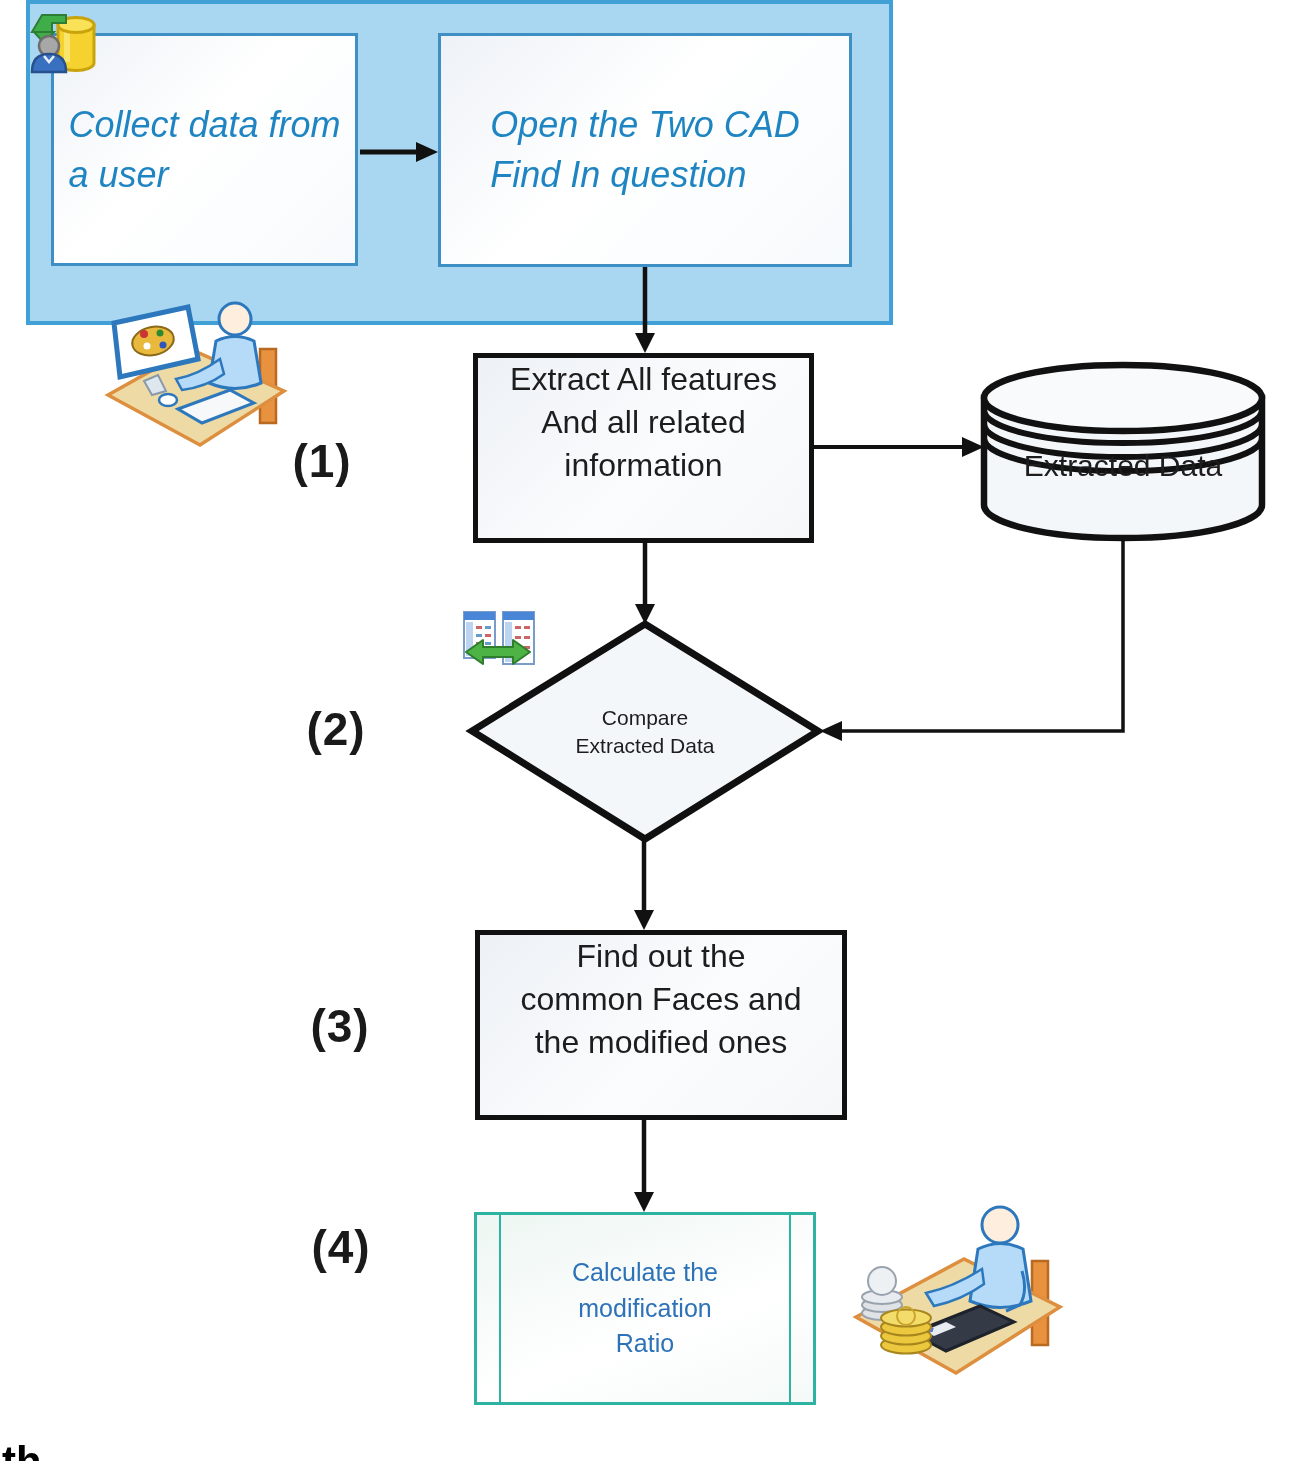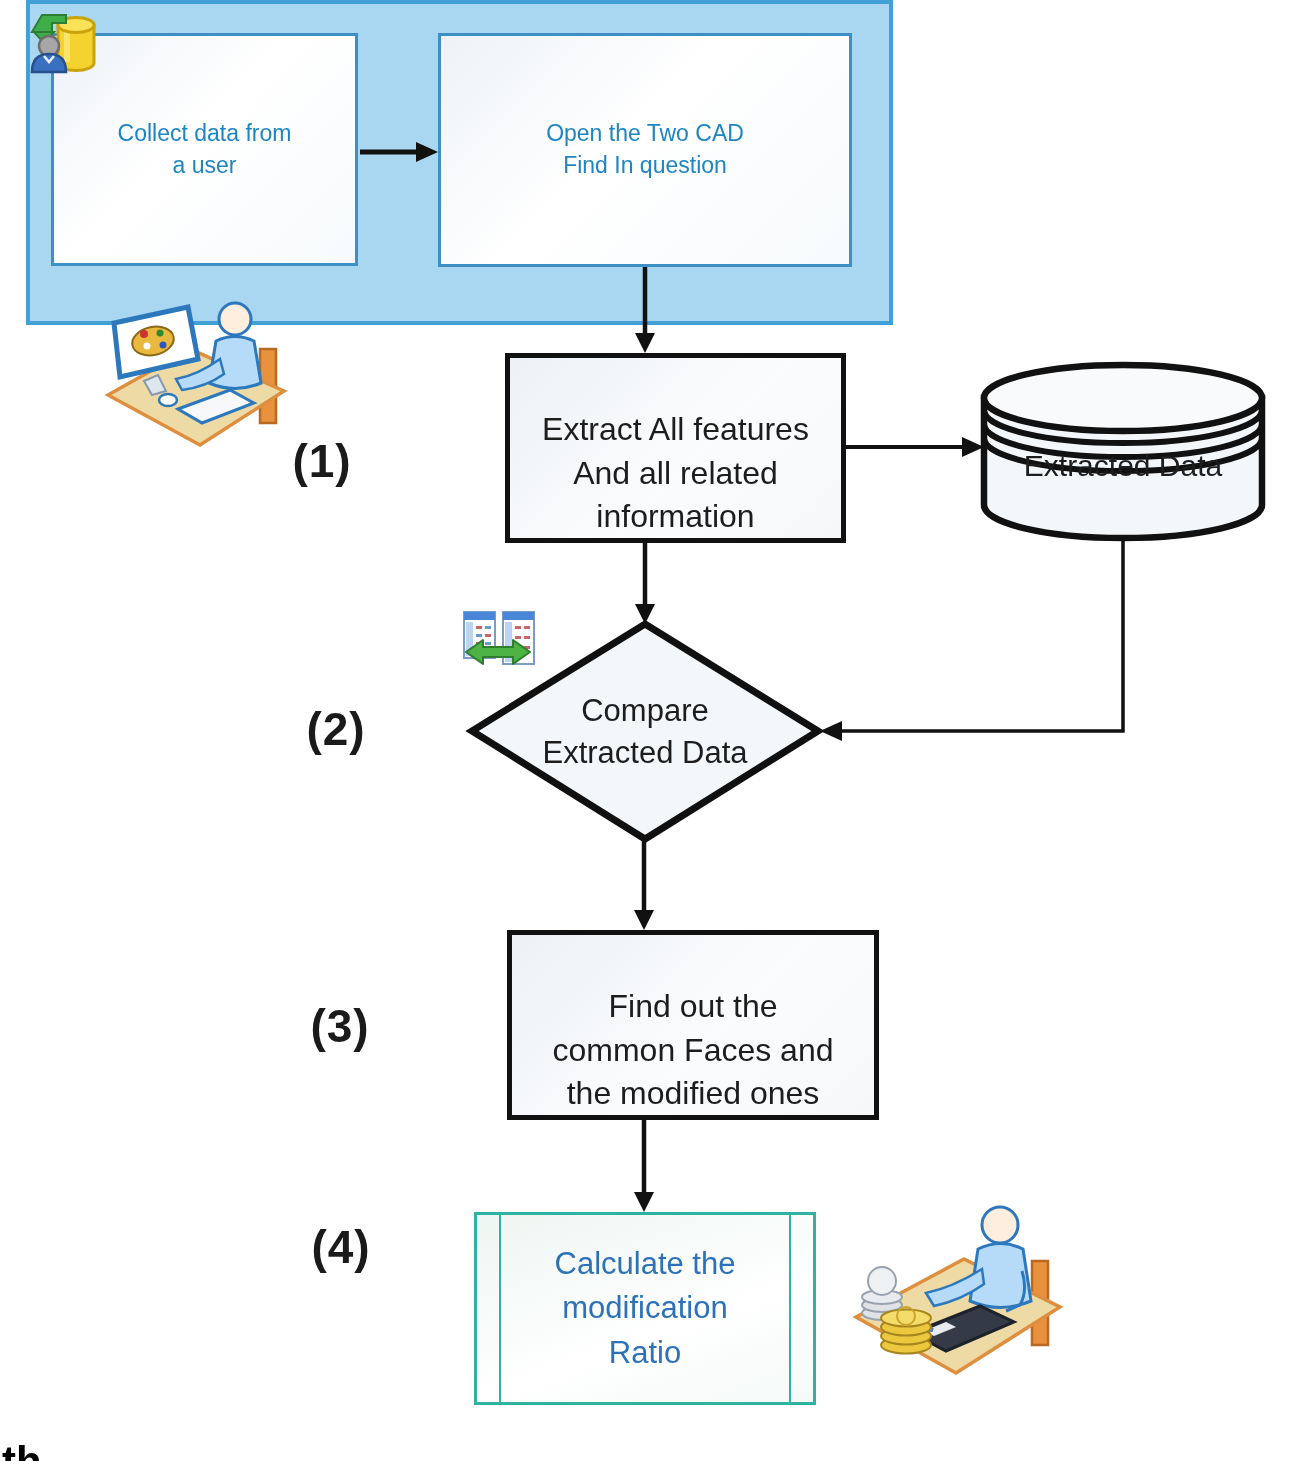--- a/index.html
+++ b/index.html
@@ -9,49 +9,49 @@
   .multiline{white-space:pre-line;}
   
   .group-container{
     left:26px;top:0px;width:867px;height:325px;
     background:#a9d6f0;border:4px solid #41a0d6;box-sizing:border-box;
   }
   
   .subbox{
     background:linear-gradient(135deg,#eef2f7 0%,#ffffff 45%,#f7fafc 100%);
     border:3px solid #3e8fc4;box-sizing:border-box;
-    display:flex;align-items:center;justify-content:center;text-align:center;
-    color:#1e85c2;font-size:23px;line-height:1.38;
+    display:flex;align-items:center;justify-content:center;text-align:left;
+    color:#1e85c2;font-size:36px;line-height:1.38;font-style:italic;
   }
   .subbox-collect{left:51px;top:33px;width:307px;height:233px;}
   .subbox-open{left:438px;top:33px;width:414px;height:234px;}
   
   .pbox{
     background:linear-gradient(135deg,#edf1f6 0%,#fbfcfd 55%,#f5f7f9 100%);
     border:5px solid #111;box-sizing:border-box;
-    display:flex;align-items:flex-end;justify-content:center;text-align:center;
-    color:#1d1d1d;font-size:32px;line-height:1.35;margin-left:32px;
+    display:flex;align-items:flex-start;justify-content:center;text-align:center;
+    color:#1d1d1d;font-size:32px;line-height:1.35;
   }
   .pbox-extract{left:473px;top:353px;width:341px;height:190px;}
   .pbox-find{left:475px;top:930px;width:372px;height:190px;}
   
   .pbox-calc{
     left:474px;top:1212px;width:342px;height:193px;
     background:linear-gradient(160deg,#edf6f2 0%,#ffffff 60%,#f4f9f7 100%);
     border:3px solid #2eb3a2;box-sizing:border-box;
     display:flex;align-items:center;justify-content:center;text-align:center;
-    color:#2d72b8;font-size:31px;line-height:1.42;
+    color:#2d72b8;font-size:25px;line-height:1.42;
   }
   .calc-inner-line{position:absolute;top:0;bottom:0;width:2px;background:#2eb3a2;}
   .calc-line-left{left:22px;}
   .calc-line-right{right:22px;}
   
   .shape-text{
     display:flex;align-items:center;justify-content:center;text-align:center;
-    color:#1d1d1d;font-size:31px;line-height:1.35;
+    color:#1d1d1d;font-size:21px;line-height:1.35;
   }
   .diamond-text{left:495px;top:680px;width:300px;height:104px;}
   .cyl-text{left:988px;top:446px;width:270px;height:40px;font-size:30px;}
   
   .step-num{
     color:#1a1a1a;font-size:46px;font-weight:700;letter-spacing:1px;
     transform:translate(-50%,-50%);
   }
   .svg-layer{left:0;top:0;}
   .frag{left:2px;top:1441px;width:60px;height:20px;overflow:hidden;

